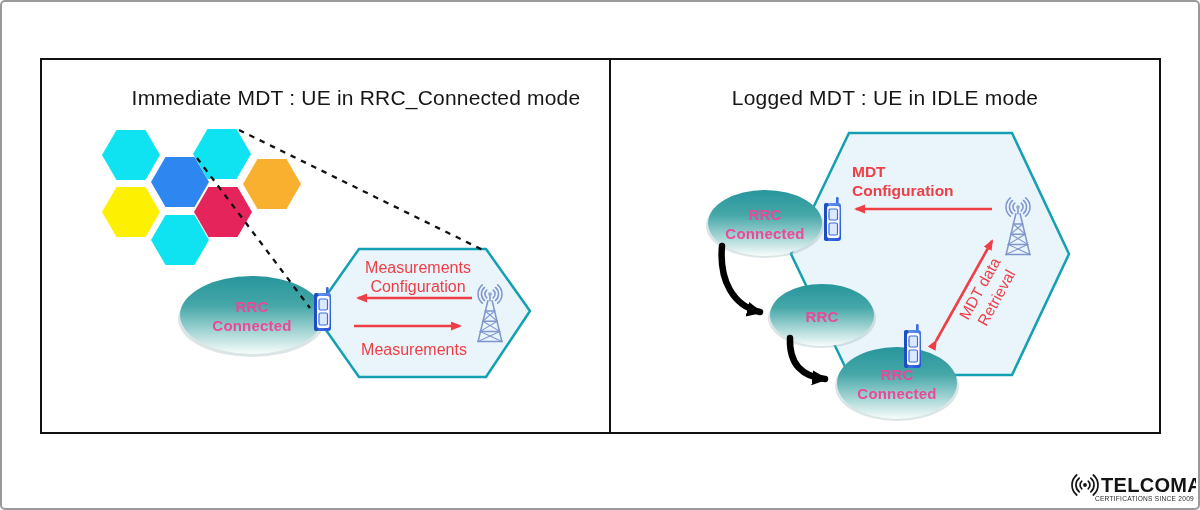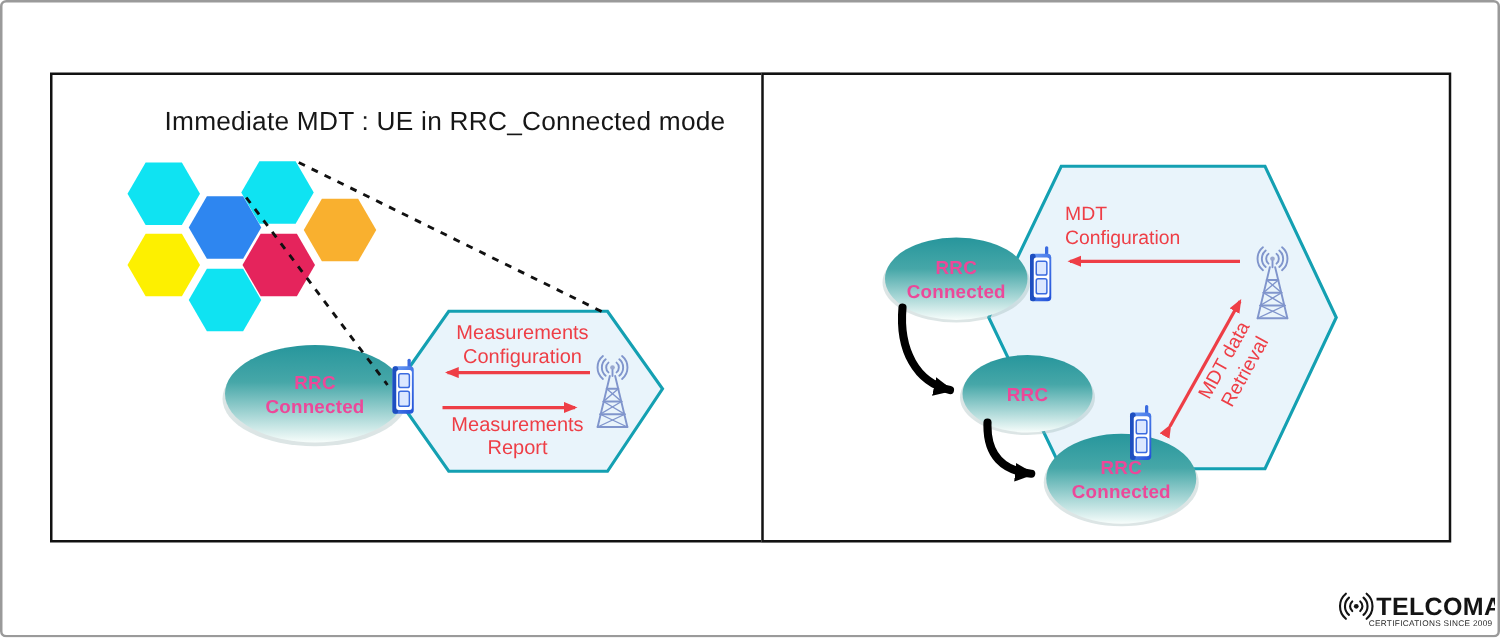--- a/index.html
+++ b/index.html
@@ -9,21 +9,21 @@
   .panel{position:absolute;top:58px;height:376px;border:2px solid #121212;background:#fff;box-sizing:border-box;}
   #panel-left{left:40px;width:632px;}
   #panel-right{left:609px;width:552px;}
   .panel-svg{position:absolute;left:0;top:0;}
   .panel-title{position:absolute;top:26px;left:0;width:100%;text-align:center;
                font-size:21px;font-weight:500;color:#161616;letter-spacing:.2px;z-index:3;}
   .state-label{position:absolute;color:#ec4899;font-weight:700;font-size:15px;line-height:19px;
                text-align:center;width:130px;transform:translate(-50%,-50%);letter-spacing:.2px;z-index:3;}
   .msg{position:absolute;color:#ee3e46;font-size:16px;line-height:18.5px;text-align:center;
        transform:translate(-50%,-50%);font-weight:500;width:160px;z-index:3;}
-  .msg-left{transform:none;text-align:left;width:140px;font-size:15.5px;}
+  .msg-left{transform:none;text-align:left;width:140px;font-size:15.5px;font-weight:bold;}
   .msg-rot{transform:translate(-50%,-50%) rotate(-61deg);font-size:15.5px;line-height:19px;width:110px;}
   #brand-logo{position:absolute;left:1068px;top:468px;width:128px;height:36px;z-index:3;}
 </style>
 </head>
 <body>
 
 <div id="canvas">
 
   <svg width="0" height="0" style="position:absolute" aria-hidden="true">
     <defs>
@@ -109,25 +109,25 @@
       <div>RRC</div>
       <div>Connected</div>
     </div>
 
     <div class="msg" style="left:376px;top:217px">
       <div>Measurements</div>
       <div>Configuration</div>
     </div>
     <div class="msg" style="left:372px;top:290px">
       <div>Measurements</div>
-      <div>Report</div>
     </div>
   </div>
 
   <div class="panel" id="panel-right">
+    <div class="panel-title">Logged MDT : UE in IDLE mode</div>
 
     <svg class="panel-svg" width="548" height="372" viewBox="0 0 548 372">
 
       <polygon points="180,194 238,73 401,73 458,194 401,315 238,315" fill="#e9f4fb" stroke="#14a0b2" stroke-width="2.5"></polygon>
 
       <ellipse cx="154" cy="166" rx="59" ry="32" fill="#9ab5b5" opacity="0.35"></ellipse>
       <ellipse cx="154" cy="163" rx="57" ry="33" fill="url(#gState)"></ellipse>
       <ellipse cx="211" cy="258" rx="54" ry="30" fill="#9ab5b5" opacity="0.35"></ellipse>
       <ellipse cx="211" cy="255" rx="52" ry="31" fill="url(#gState)"></ellipse>
       <ellipse cx="286" cy="326" rx="62" ry="35" fill="#9ab5b5" opacity="0.35"></ellipse>

